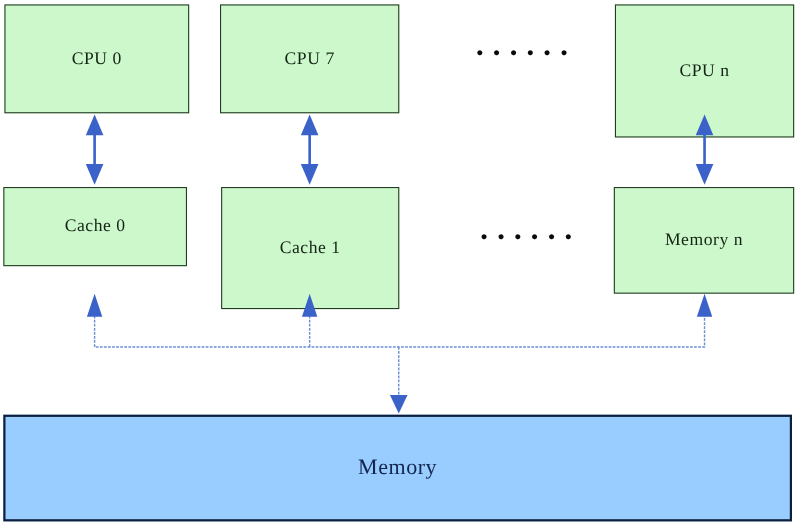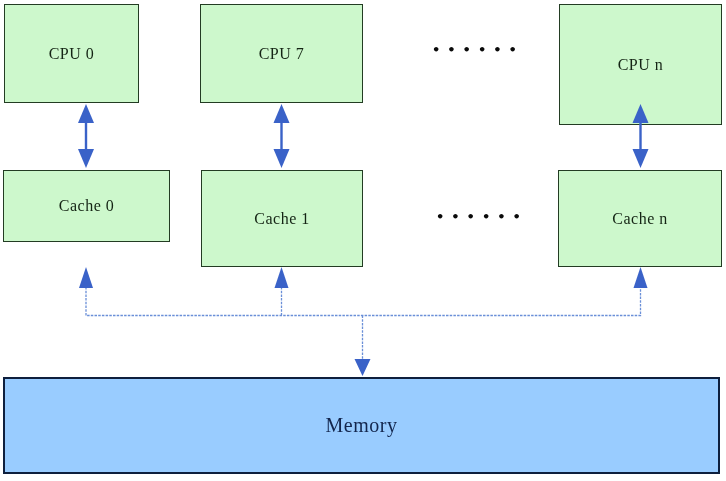--- a/index.html
+++ b/index.html
@@ -56,40 +56,40 @@
     width: 726px;
     height: 481px;
     pointer-events: none;
   }
 </style>
 </head>
 <body>
 
 <div id="canvas">
 
-  <div class="box" style="left:4px; top:4px; width:135px; height:99px;">
+  <div class="box" style="left:4px; top:4px; width:168px; height:99px;">
     <span>CPU 0</span>
   </div>
   <div class="box" style="left:200px; top:4px; width:163px; height:99px;">
     <span>CPU 7</span>
   </div>
   <div class="box" style="left:559px; top:4px; width:163px; height:121px;">
     <span>CPU n</span>
   </div>
 
   <div class="dots" style="left:432px; top:42px;">••••••</div>
 
   <div class="box" style="left:3px; top:170px; width:167px; height:72px;">
     <span>Cache 0</span>
   </div>
-  <div class="box" style="left:201px; top:170px; width:162px; height:97px;">
+  <div class="box" style="left:201px; top:170px; width:162px; height:111px;">
     <span>Cache 1</span>
   </div>
   <div class="box" style="left:558px; top:170px; width:164px; height:97px;">
-    <span>Cache n</span>
+    <span>Memory n</span>
   </div>
 
   <div class="dots" style="left:436px; top:209px;">••••••</div>
 
   <div class="memory-box" style="left:3px; top:377px; width:717px; height:97px;">
     <span>Memory</span>
   </div>
 
   <svg class="overlay" viewBox="0 0 726 481">
 

